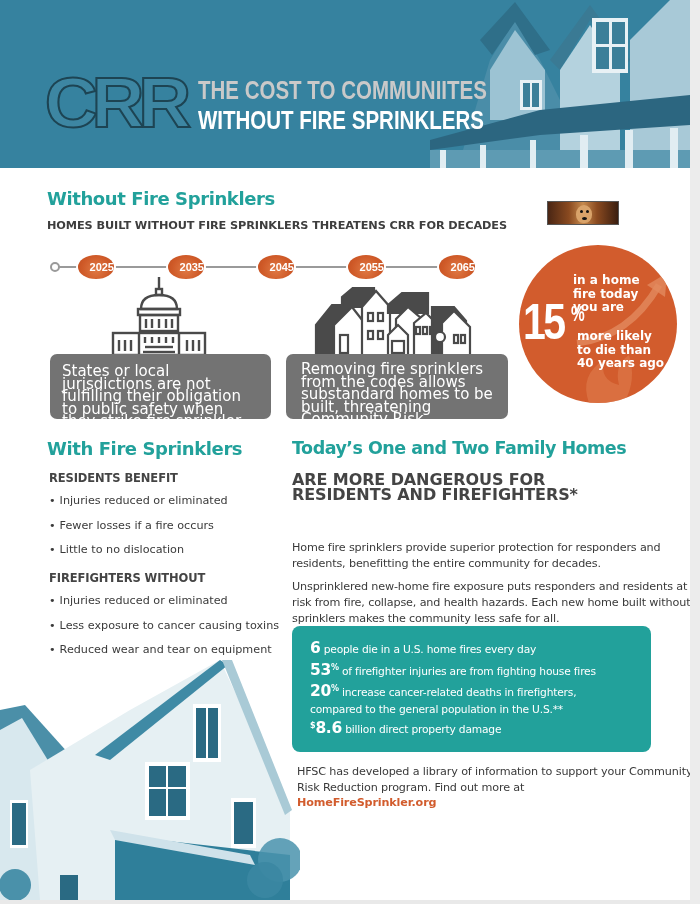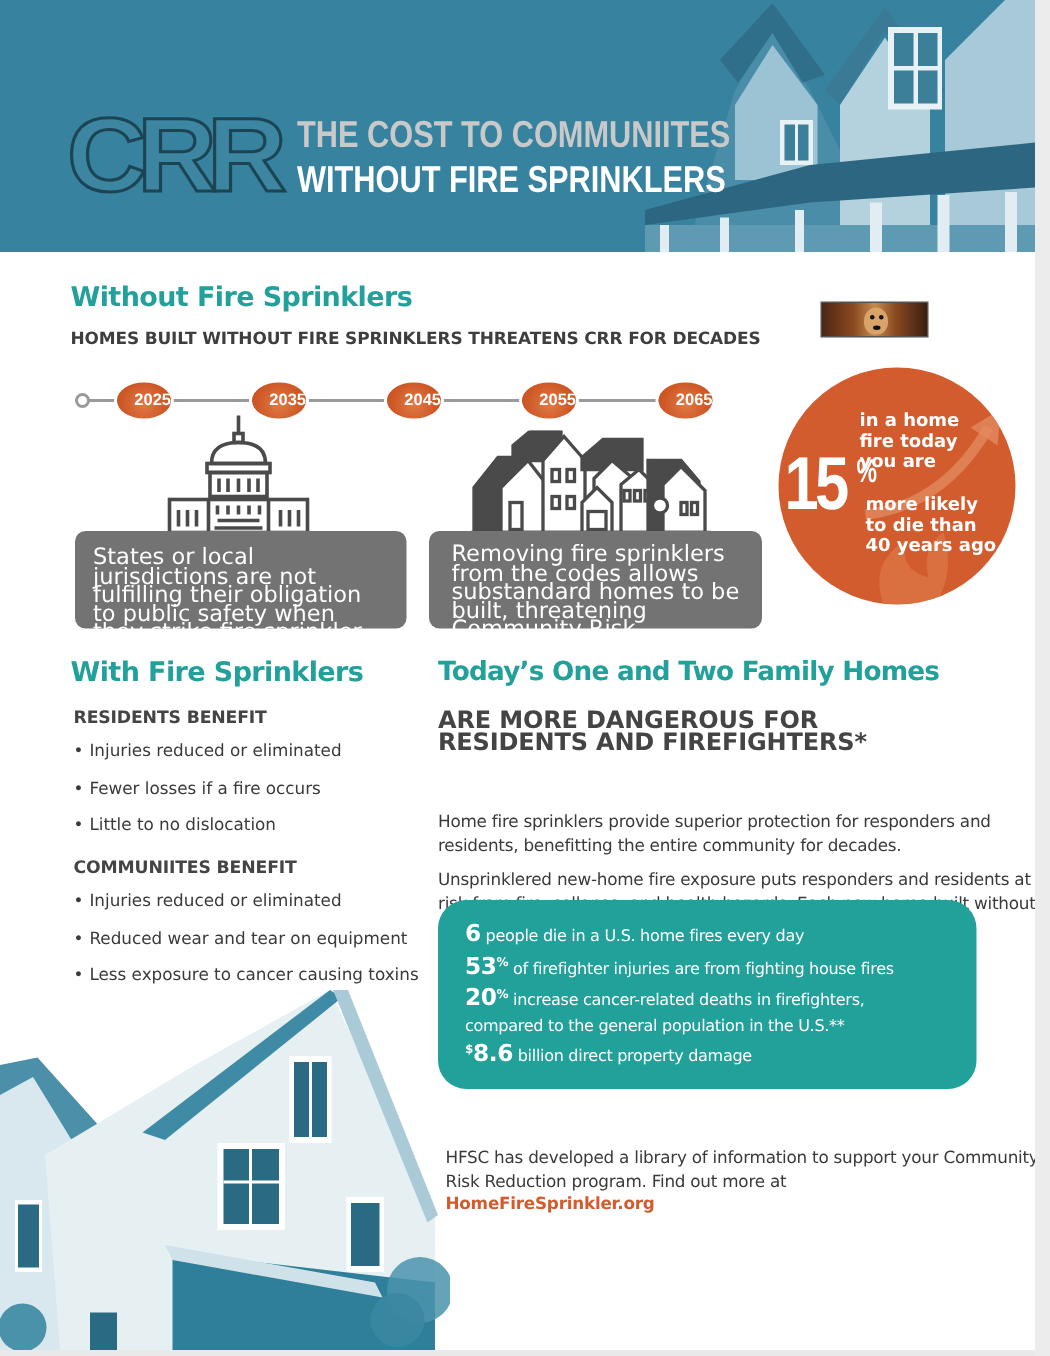--- a/index.html
+++ b/index.html
@@ -55,21 +55,21 @@
   .bullets { position: absolute; left: 49px; list-style: none; font-size: 11.2px; color: #3a3a3a; }
   .bullets li { height: 24.5px; line-height: 16px; white-space: nowrap; }
   .bullets li::before { content: "•"; margin-right: 4px; }
 
   .house-photo { position: absolute; left: 0; top: 660px; width: 300px; height: 240px; }
 
   
   .s3-title { position: absolute; left: 292px; top: 438px; font-size: 17.5px; letter-spacing: -0.5px; white-space: nowrap; }
   .s3-sub { position: absolute; left: 292px; top: 472px; width: 330px; font-size: 16px; font-weight: bold; color: #444; line-height: 15px; letter-spacing: -0.1px; }
   .para { position: absolute; left: 292px; width: 400px; font-size: 11.2px; line-height: 16px; color: #3a3a3a; letter-spacing: -0.15px; margin-top: 28px; }
-  .stats-box { position: absolute; left: 292px; top: 600px; width: 359px; height: 126px; background: #22a19b; border-radius: 19px; padding: 14px 18px; color: #fff; }
+  .stats-box { position: absolute; left: 292px; top: 626px; width: 359px; height: 126px; background: #22a19b; border-radius: 8px; padding: 14px 18px; color: #fff; }
   .stats-box .row { font-size: 10.7px; line-height: 17.5px; white-space: nowrap; letter-spacing: -0.2px; }
   .stats-box .num { font-weight: bold; font-size: 15.5px; letter-spacing: -0.3px; }
   .stats-box sup { font-size: 8px; vertical-align: 5px; font-weight: bold; }
   .stats-box .sup-pre { font-size: 8px; vertical-align: 5px; font-weight: bold; }
   .stats-box .cont { font-size: 10.7px; line-height: 15px; white-space: nowrap; letter-spacing: -0.2px; }
 
   .footer-text { position: absolute; left: 297px; top: 764px; width: 400px; font-size: 11.2px; line-height: 15.5px; color: #3a3a3a; letter-spacing: -0.15px; }
   .footer-link { color: #d25c2d; font-weight: bold; text-decoration: none; display: block; }
 
   .logo-bottom { position: absolute; left: 462px; top: 819px; display: flex; align-items: flex-start; }
@@ -210,25 +210,25 @@
     <div class="bot-text" style="width:92px">more likely to die than 40 years ago</div>
   </div>
 
   <div class="s2-title h-teal">With Fire Sprinklers</div>
   <div class="sub-head" style="top:471px">RESIDENTS BENEFIT</div>
   <ul class="bullets" style="top:493px">
     <li>Injuries reduced or eliminated</li>
     <li>Fewer losses if a fire occurs</li>
     <li>Little to no dislocation</li>
   </ul>
-  <div class="sub-head" style="top:571px">COMMUNIITES BENEFIT</div>
+  <div class="sub-head" style="top:571px">FIREFIGHTERS WITHOUT</div>
   <ul class="bullets" style="top:593px">
     <li>Injuries reduced or eliminated</li>
+    <li>Less exposure to cancer causing toxins</li>
     <li>Reduced wear and tear on equipment</li>
-    <li>Less exposure to cancer causing toxins</li>
   </ul>
 
   <svg class="house-photo" viewBox="0 0 300 240">
     <polygon points="0,50 25,45 70,95 70,240 0,240" fill="#4b8fa8"></polygon>
     <polygon points="0,70 22,58 60,120 60,240 0,240" fill="#d8e8ee"></polygon>
     <polygon points="30,110 130,50 220,0 290,150 290,240 40,240" fill="#e6f0f3"></polygon>
     <polygon points="95,95 220,0 228,5 110,100" fill="#3f8aa5"></polygon>
     <polygon points="222,0 232,0 292,150 285,155" fill="#a9cad6"></polygon>
     <rect x="145" y="102" width="45" height="58" fill="#fff"></rect>
     <rect x="149" y="106" width="37" height="50" fill="#2a6a83"></rect>

